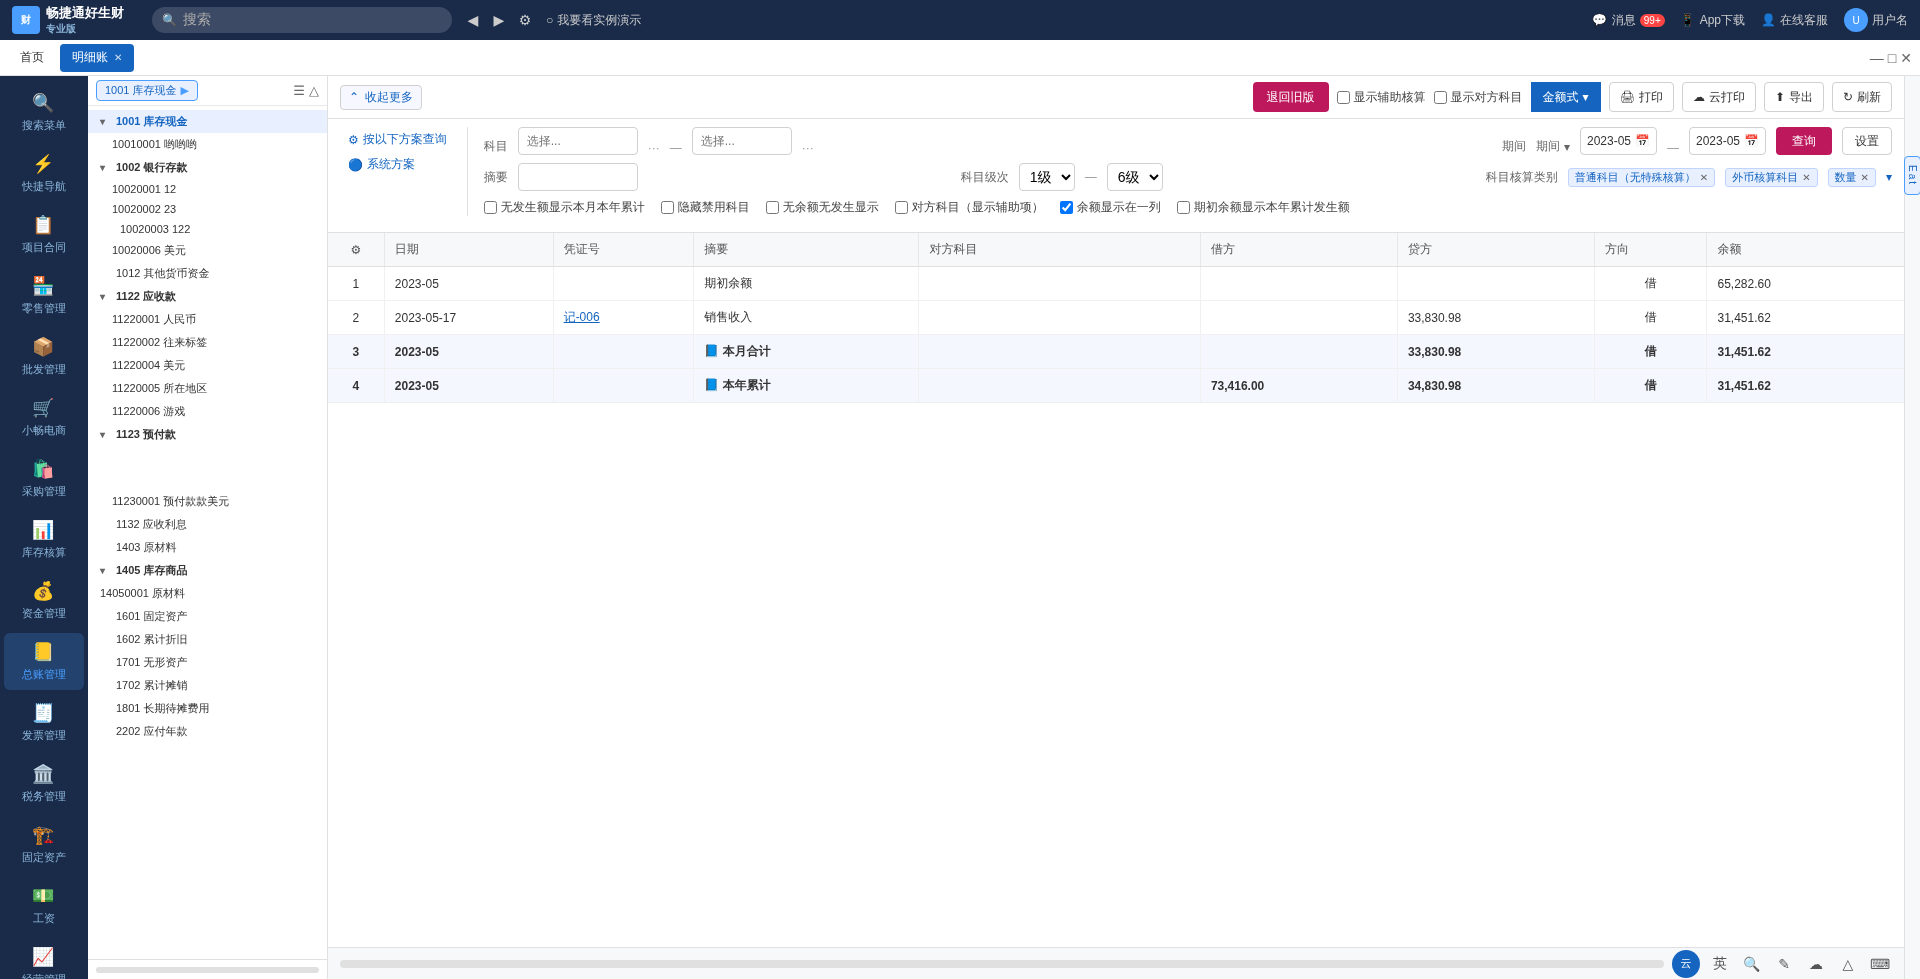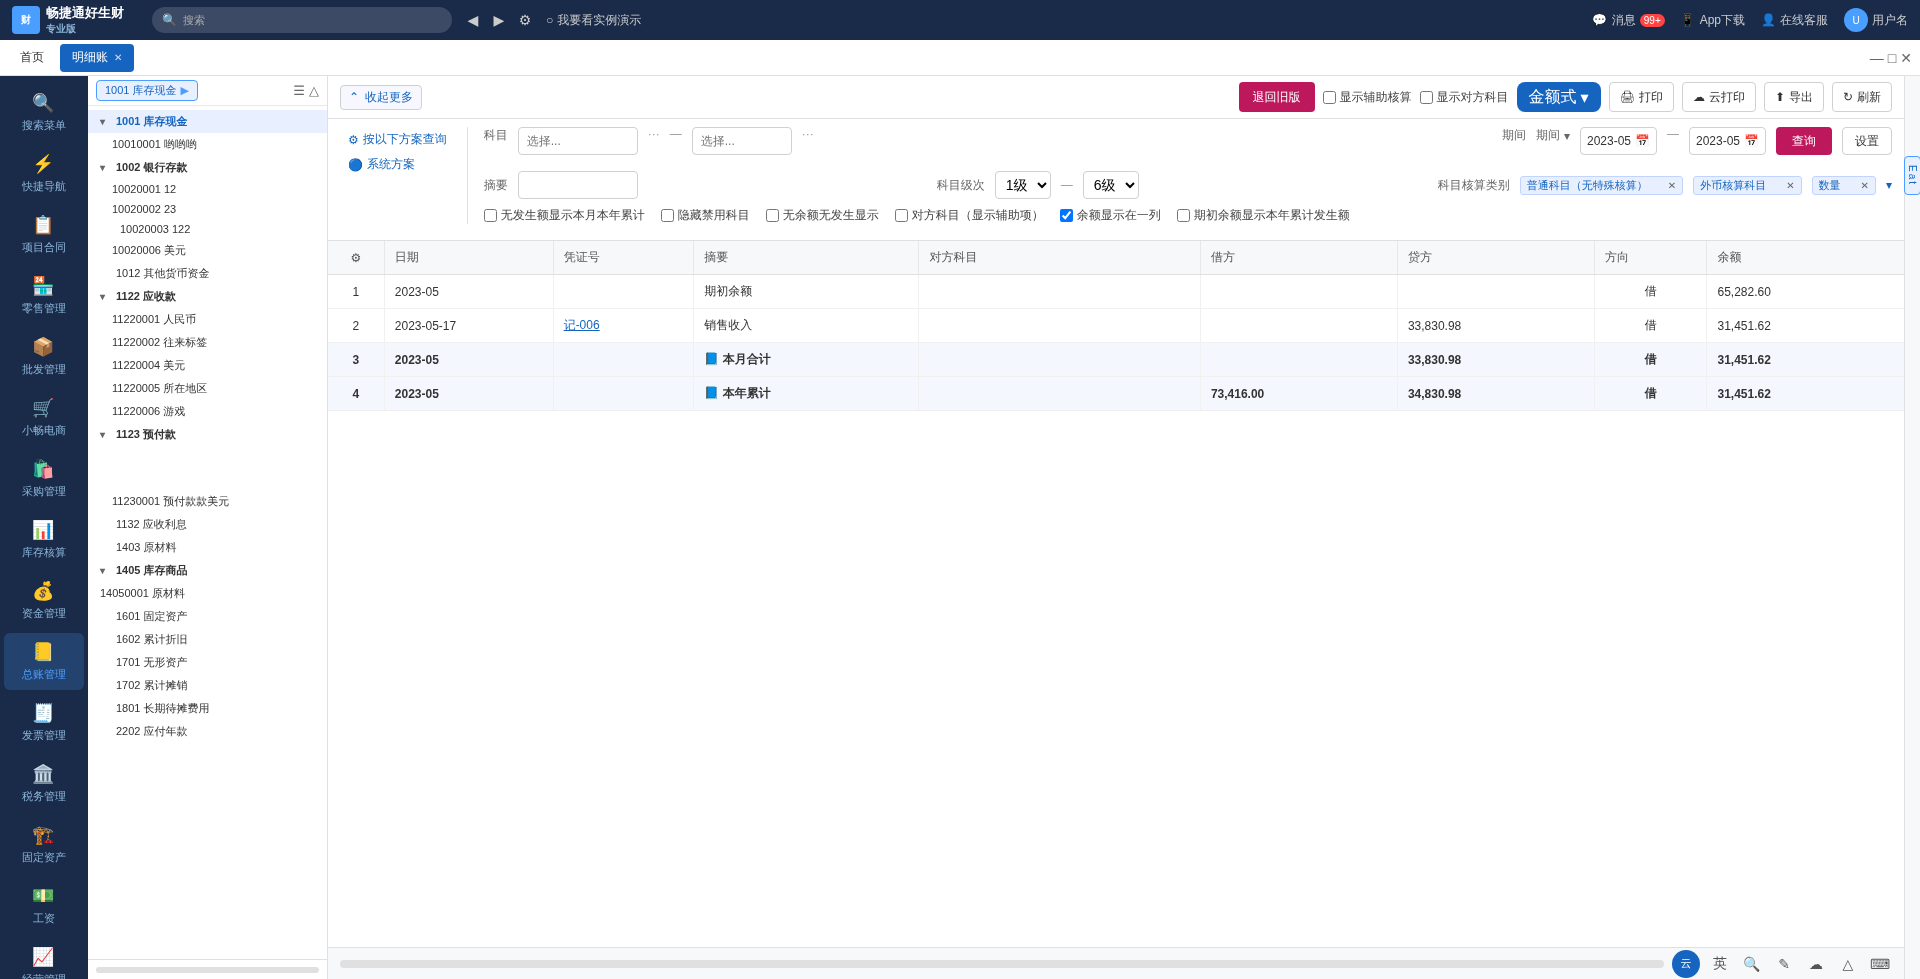--- a/index.html
+++ b/index.html
@@ -54,21 +54,21 @@
     .filter-date { height: 28px; border: 1px solid #d0d0d0; border-radius: 4px; padding: 0 6px; font-size: 12px; display: flex; align-items: center; gap: 4px; }
     .filter-separator { color: #999; }
     .filter-checkboxes { display: flex; align-items: center; gap: 16px; flex-wrap: wrap; }
     .filter-checkbox { display: flex; align-items: center; gap: 4px; font-size: 12px; color: #444; cursor: pointer; }
     .filter-checkbox input { cursor: pointer; }
     .btn-primary { height: 30px; background: #be185d; color: #fff; border: none; border-radius: 4px; padding: 0 14px; font-size: 12px; cursor: pointer; white-space: nowrap; }
     .btn-outline { height: 30px; background: #fff; color: #333; border: 1px solid #d0d0d0; border-radius: 4px; padding: 0 12px; font-size: 12px; cursor: pointer; display: flex; align-items: center; gap: 4px; white-space: nowrap; }
     .toolbar-spacer { flex: 1; }
     .toolbar-right { display: flex; align-items: center; gap: 8px; }
     .toolbar-check { display: flex; align-items: center; gap: 4px; font-size: 12px; color: #444; cursor: pointer; }
-    .btn-blue { height: 30px; background: #1565c0; color: #fff; border: none; border-radius: 8px; padding: 0 12px; font-size: 16px; cursor: pointer; display: flex; align-items: center; gap: 4px; }
+    .btn-blue { height: 30px; background: #1565c0; color: #fff; border: none; border-radius: 0; padding: 0 12px; font-size: 12px; cursor: pointer; display: flex; align-items: center; gap: 4px; }
     .btn-icon { height: 30px; background: #fff; color: #333; border: 1px solid #d0d0d0; border-radius: 4px; padding: 0 10px; font-size: 12px; cursor: pointer; display: flex; align-items: center; gap: 4px; white-space: nowrap; }
 
     
     .table-area { flex: 1; overflow-y: auto; background: #fff; }
     table { width: 100%; border-collapse: collapse; }
     thead tr { background: #f7f8fa; }
     thead th { padding: 8px 10px; text-align: left; font-size: 12px; font-weight: 500; color: #555; border-bottom: 1px solid #e0e0e0; border-right: 1px solid #e8e8e8; white-space: nowrap; }
     thead th:last-child { border-right: none; }
     tbody tr { border-bottom: 1px solid #f0f0f0; }
     tbody tr.bold-row { font-weight: bold; background: #f5f7ff; }
@@ -87,41 +87,41 @@
     
     ::-webkit-scrollbar { width: 6px; height: 6px; }
     ::-webkit-scrollbar-thumb { background: #ccc; border-radius: 3px; }
     ::-webkit-scrollbar-track { background: #f0f0f0; }
 
     .query-method { display: flex; align-items: center; gap: 4px; color: #1565c0; font-size: 12px; padding: 4px 8px; cursor: pointer; }
     .system-scheme { display: flex; align-items: center; gap: 4px; color: #1565c0; font-size: 12px; padding: 4px 8px; cursor: pointer; }
     .scheme-icon { color: #4a9eff; font-size: 12px; }
     .filter-section { background: #fff; padding: 8px 12px; border-bottom: 1px solid #e0e0e0; }
 
-    .tag-close { display: inline-flex; align-items: center; background: #e8f0ff; border: 1px solid #c0d4ff; border-radius: 3px; padding: 1px 6px; font-size: 11px; color: #1565c0; gap: 20px; cursor: pointer; }
+    .tag-close { display: inline-flex; align-items: center; background: #e8f0ff; border: 1px solid #c0d4ff; border-radius: 3px; padding: 1px 6px; font-size: 11px; color: #1565c0; gap: 4px; cursor: pointer; }
     .tag-close .x { color: #666; font-size: 10px; }
 
     .content-wrapper { display: flex; flex-direction: column; flex: 1; overflow: hidden; }
 
     .main-toolbar { display: flex; align-items: center; padding: 6px 12px; background: #fff; border-bottom: 1px solid #e0e0e0; gap: 8px; }
   </style>
 </head>
 <body>
 
 <div class="top-bar">
   <div class="logo">
     <div class="logo-icon">财</div>
     <div>
       <div>畅捷通好生财</div>
       <div class="edition">专业版</div>
     </div>
   </div>
   <div class="search-bar">
     <span>🔍</span>
-    <span style="color:#aaa;font-size:11px;">搜索</span>
+    <span style="color:#aaa;font-size:14px;">搜索</span>
   </div>
   <div class="nav-icons">
     <div class="nav-icon">◀</div>
     <div class="nav-icon">▶</div>
     <div class="nav-icon">⚙</div>
   </div>
   <div class="demo-btn">
     <span>○</span>
     <span>我要看实例演示</span>
   </div>
@@ -388,21 +388,21 @@
             <span>⚙</span>
             <span>按以下方案查询</span>
           </div>
           <div class="system-scheme">
             <span class="scheme-icon">🔵</span>
             <span>系统方案</span>
           </div>
         </div>
 
         <div style="flex:1;">
-          <div style="display:flex;align-items:flex-start;gap:10px;margin-bottom:16px;flex-wrap:wrap;">
+          <div style="display:flex;align-items:flex-end;gap:10px;margin-bottom:8px;flex-wrap:wrap;">
             <span class="filter-label">科目</span>
             <input class="filter-input" style="width: 120px;" placeholder="选择...">
             <span style="color:#999;">···</span>
             <span style="color:#999;">—</span>
             <input class="filter-input" style="width: 100px;" placeholder="选择...">
             <span style="color:#999;">···</span>
             <div style="flex:1;"></div>
             <span class="filter-label">期间</span>
             <div style="display:flex;align-items:center;gap:4px;">
               <span style="font-size:12px;color:#666;">期间</span>

